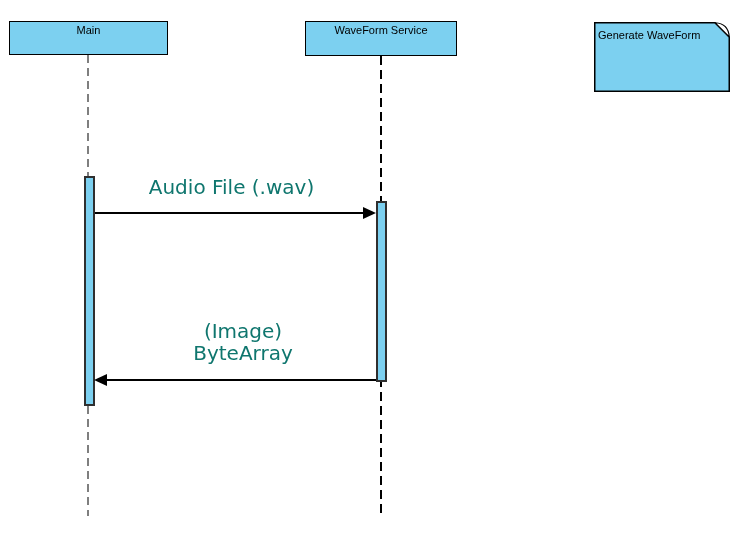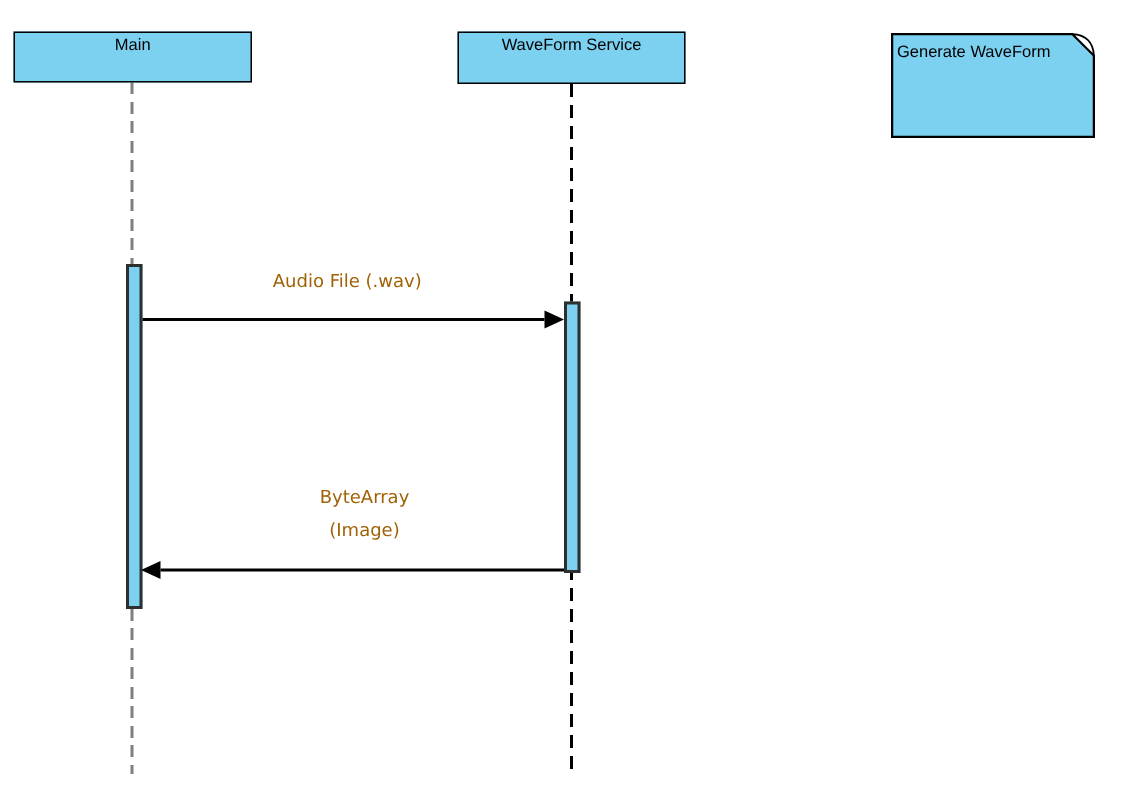--- a/index.html
+++ b/index.html
@@ -63,24 +63,24 @@
   }
   .arrow-left {
     left: 94px; top: 374px;
     border-top: 6px solid transparent;
     border-bottom: 6px solid transparent;
     border-right: 13px solid #000;
   }
   .msg-label {
     position: absolute;
     font-family: "DejaVu Sans", sans-serif;
-    font-size: 12px;
+    font-size: 20px;
     line-height: 22px;
     text-align: center;
-    color: #a16207;
+    color: #0f766e;
     pointer-events: auto;
   }
   .label1 { left: 91px;  top: 176px; width: 281px; }
   .label2 { left: 103px; top: 320px; width: 280px; }
 
   
   .note { position: absolute; left: 594px; top: 22px; width: 136px; height: 70px; }
   .note-bg { position: absolute; left: 0; top: 0; display: block; }
   .note-text {
     position: absolute;
@@ -108,22 +108,22 @@
   <div class="activation activation-service"></div>
 
   <div class="msg">
     <div class="msg-label label1">Audio File (.wav)</div>
     <div class="msg-line line1"></div>
     <div class="arrowhead arrow-right"></div>
   </div>
 
   <div class="msg">
     <div class="msg-label label2">
+      <div>(Image)</div>
       <div>ByteArray</div>
-      <div>(Image)</div>
     </div>
     <div class="msg-line line2"></div>
     <div class="arrowhead arrow-left"></div>
   </div>
 
   <div class="note">
     <svg class="note-bg" width="136" height="70" viewBox="0 0 136 70">
       <polygon points="0.75,0.75 121,0.75 135.25,15 135.25,69.25 0.75,69.25" fill="#7cd0f0" stroke="#000000" stroke-width="1.5"></polygon>
       <path d="M121,0.75 Q134.5,1.5 135.25,15 L121,0.75 Z" fill="#ffffff" stroke="#000000" stroke-width="1.2"></path>
     </svg>

